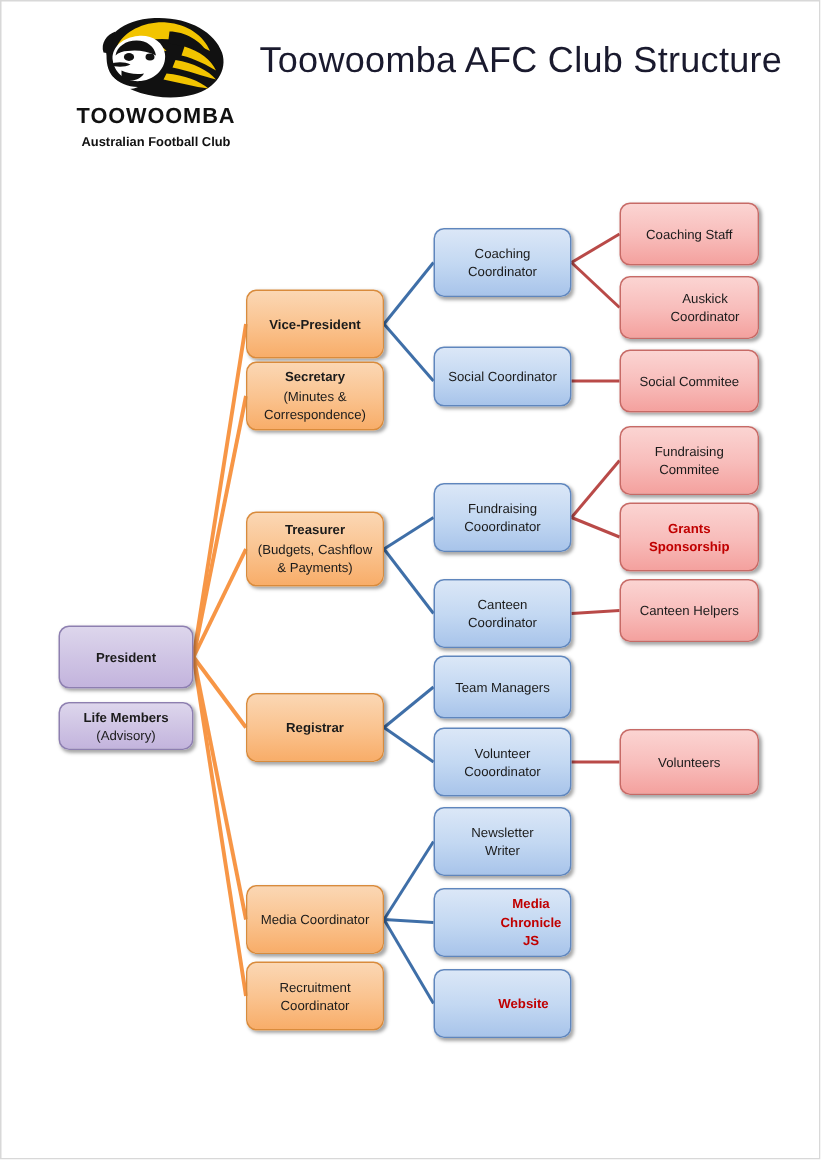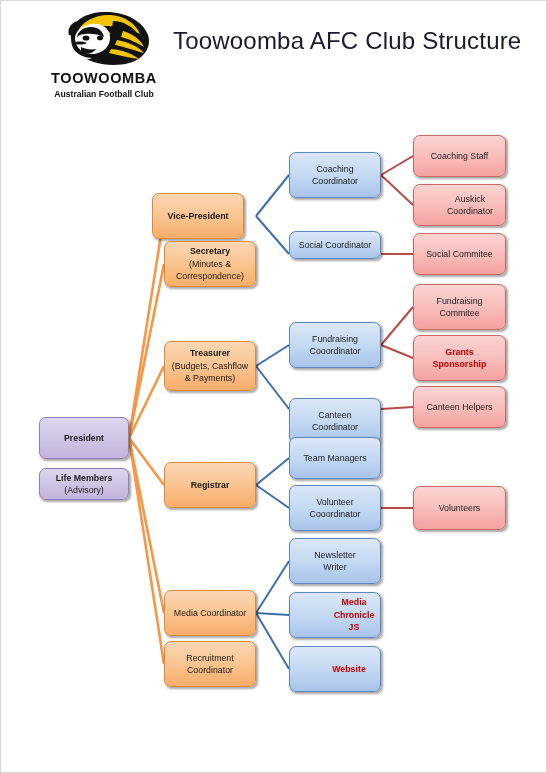--- a/index.html
+++ b/index.html
@@ -108,21 +108,21 @@
     </svg>
 
   <div id="nodes">
       <div class="node purple" style="left: 38px; top: 416px; width: 90px; height: 42px;">
         <span class="bold ">President</span>
       </div>
       <div class="node purple" style="left: 38px; top: 467px; width: 90px; height: 32px;">
         <span class="bold ">Life Members</span>
         <span class="l2 ">(Advisory)</span>
       </div>
-      <div class="node orange" style="left: 151px; top: 192px; width: 92px; height: 46px;">
+      <div class="node orange" style="left: 163px; top: 192px; width: 92px; height: 46px;">
         <span class="bold ">Vice-President</span>
       </div>
       <div class="node orange" style="left: 163px; top: 240px; width: 92px; height: 46px;">
         <span class="bold ">Secretary</span>
         <span class="l2 ">(Minutes &amp; Correspondence)</span>
       </div>
       <div class="node orange" style="left: 163px; top: 340px; width: 92px; height: 50px;">
         <span class="bold ">Treasurer</span>
         <span class="l2 ">(Budgets, Cashflow &amp; Payments)</span>
       </div>
@@ -133,28 +133,28 @@
         <span class="">Media Coordinator</span>
       </div>
       <div class="node orange" style="left: 163px; top: 640px; width: 92px; height: 46px;">
         <span class="">Recruitment</span>
         <span class="l2 ">Coordinator</span>
       </div>
       <div class="node blue" style="left: 288px; top: 151px; width: 92px; height: 46px;">
         <span class="">Coaching</span>
         <span class="l2 ">Coordinator</span>
       </div>
-      <div class="node blue" style="left: 288px; top: 230px; width: 92px; height: 28px;">
+      <div class="node blue" style="left: 288px; top: 230px; width: 92px; height: 40px;">
         <span class="">Social Coordinator</span>
       </div>
       <div class="node blue" style="left: 288px; top: 321px; width: 92px; height: 46px;">
         <span class="">Fundraising</span>
         <span class="l2 ">Cooordinator</span>
       </div>
-      <div class="node blue" style="left: 288px; top: 385px; width: 92px; height: 46px; margin-top: 12px;">
+      <div class="node blue" style="left: 288px; top: 385px; width: 92px; height: 46px;">
         <span class="">Canteen</span>
         <span class="l2 ">Coordinator</span>
       </div>
       <div class="node blue" style="left: 288px; top: 436px; width: 92px; height: 42px;">
         <span class="">Team Managers</span>
       </div>
       <div class="node blue" style="left: 288px; top: 484px; width: 92px; height: 46px; align-items: center;">
         <span class="">Volunteer</span>
         <span class="l2 ">Cooordinator</span>
       </div>

